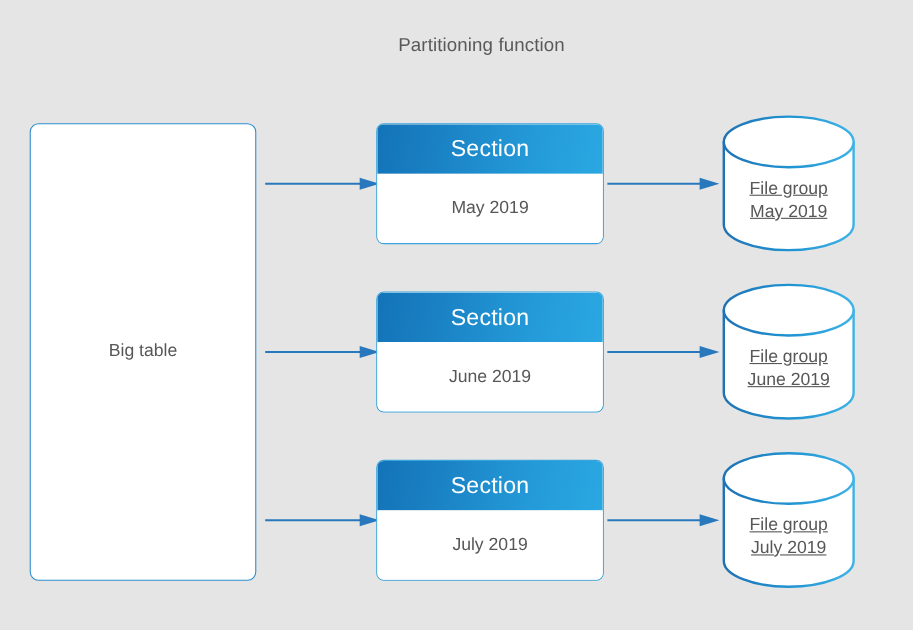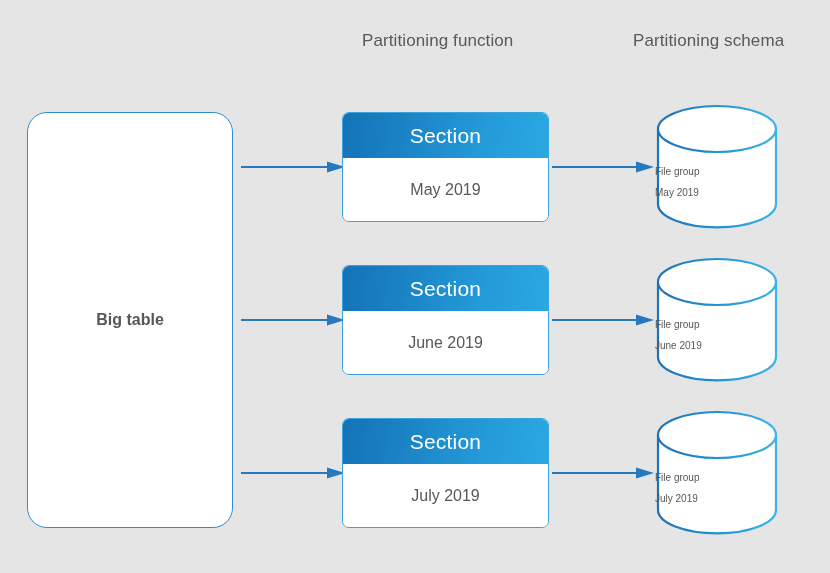--- a/index.html
+++ b/index.html
@@ -32,23 +32,22 @@
 
   
   #big-table {
     position: absolute;
     left: 27px;
     top: 112px;
     width: 206px;
     height: 416px;
     box-sizing: border-box;
     border: 1.6px solid #2e8ed0;
-    border-radius: 20px;
-    background: #ffffff;
-    font-weight: bold;
+    border-radius: 8px;
+    background: #ffffff;
   }
   #big-table-label {
     position: absolute;
     left: 0;
     top: 50%;
     width: 100%;
     transform: translateY(-50%);
     text-align: center;
     font-size: 16px;
     color: #575757;
@@ -98,24 +97,26 @@
   }
   #filegroup-1 { top: 104px; }
   #filegroup-2 { top: 257px; }
   #filegroup-3 { top: 410px; }
   .cylinder svg { display: block; width: 124px; height: 125px; }
   .cyl-label {
     position: absolute;
     left: 0;
     top: 57px;
     width: 124px;
-    font-size: 10px;
+    text-align: center;
+    font-size: 16px;
     line-height: 21px;
     color: #575757;
     pointer-events: none;
+    text-decoration: underline;
   }
 
   
   .arrow {
     position: absolute;
     height: 14px;
   }
   .arrow svg { display: block; }
   .arrow-a { left: 241px; width: 104px; }
   .arrow-b { left: 552px; width: 102px; }
@@ -125,21 +126,20 @@
   #arrow-b1 { top: 160px; }
   #arrow-b2 { top: 313px; }
   #arrow-b3 { top: 466px; }
 </style>
 </head>
 <body>
 
 <div id="canvas">
 
   <div class="col-header" id="hdr-func">Partitioning function</div>
-  <div class="col-header" id="hdr-schema">Partitioning schema</div>
 
   <div id="big-table">
     <div id="big-table-label">Big table</div>
   </div>
 
   <div class="arrow arrow-a" id="arrow-a1">
     <svg viewBox="0 0 104 14" width="104" height="14" xmlns="http://www.w3.org/2000/svg">
       <line x1="0" y1="7" x2="88" y2="7" stroke="#2878be" stroke-width="1.8"></line>
       <polygon points="86,1.5 104,7 86,12.5" fill="#2878be"></polygon>
     </svg>

